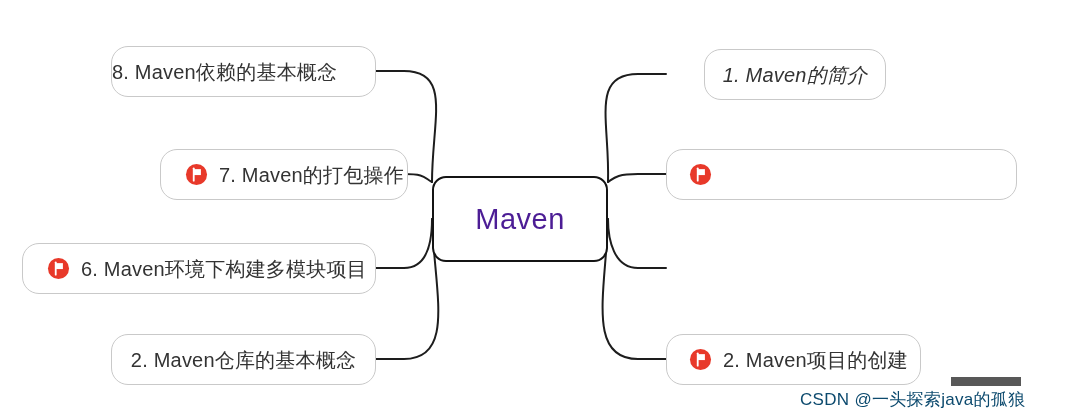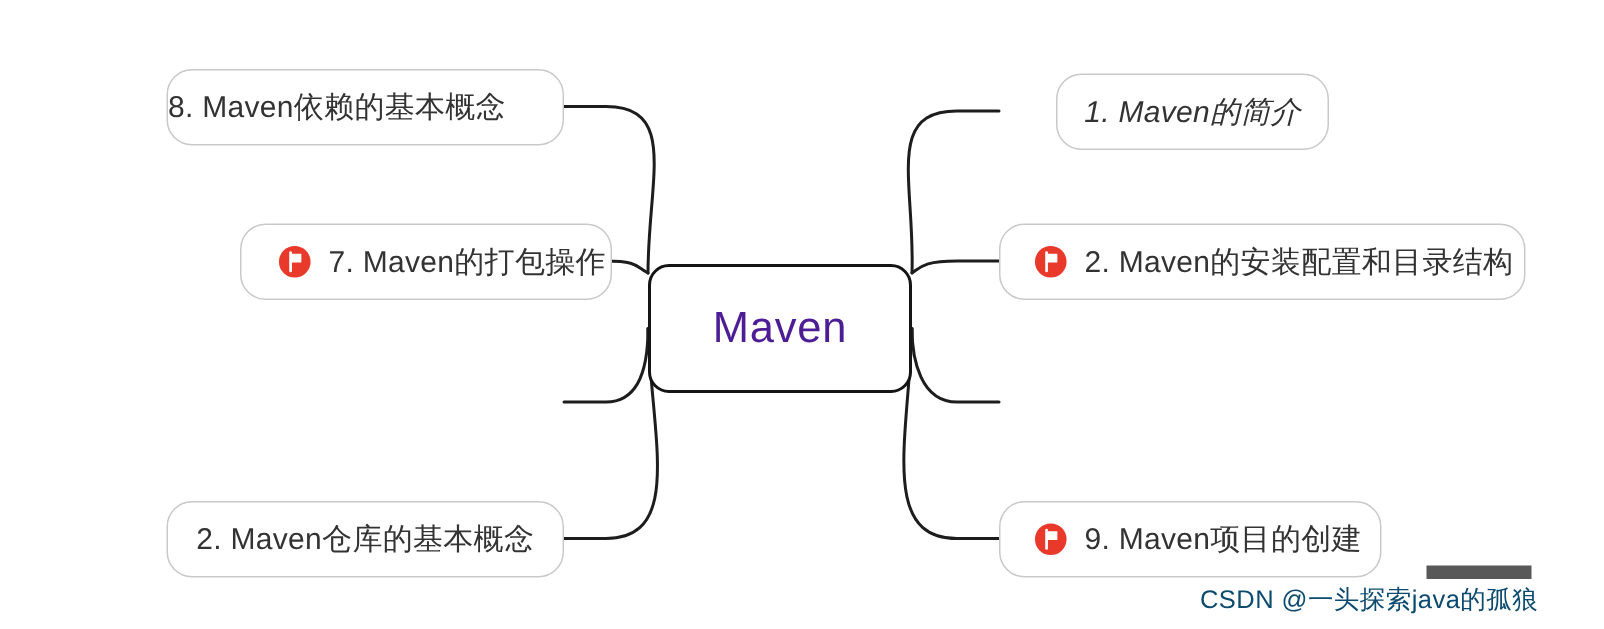--- a/index.html
+++ b/index.html
@@ -117,45 +117,52 @@
 
   <div class="node has-icon" style="left:128px; top:149px; width:248px; height:51px; padding-left:24px;margin-left:32px;">
     <svg class="flag-icon" viewBox="0 0 24 24">
       <circle cx="12" cy="12" r="11" fill="#e8392a"></circle>
       <path d="M9.1 5.6 L9.1 18.4" stroke="#ffffff" stroke-width="1.9" stroke-linecap="round" fill="none"></path>
       <path d="M9.1 6.4 L16.6 6.4 L16.6 12.6 L9.1 12.6 Z" fill="#ffffff"></path>
     </svg>
     <span class="label">7. Maven的打包操作</span>
   </div>
 
+  <div class="node has-icon" style="left:22px; top:243px; width:354px; height:51px; padding-left:24px;">
+    <svg class="flag-icon" viewBox="0 0 24 24">
+      <circle cx="12" cy="12" r="11" fill="#e8392a"></circle>
+      <path d="M9.1 5.6 L9.1 18.4" stroke="#ffffff" stroke-width="1.9" stroke-linecap="round" fill="none"></path>
+      <path d="M9.1 6.4 L16.6 6.4 L16.6 12.6 L9.1 12.6 Z" fill="#ffffff"></path>
+    </svg>
+    <span class="label">6. Maven环境下构建多模块项目</span>
+  </div>
 
   <div class="node" style="left:111px; top:334px; width:265px; height:51px; justify-content:center;">
     <span class="label">2. Maven仓库的基本概念</span>
   </div>
 
   <div class="node" style="left:704px; top:49px; width:182px; height:51px; justify-content:center;font-style:italic;">
     <span class="label">1. Maven的简介</span>
   </div>
 
   <div class="node has-icon" style="left:666px; top:149px; width:351px; height:51px; padding-left:22px;">
     <svg class="flag-icon" viewBox="0 0 24 24">
       <circle cx="12" cy="12" r="11" fill="#e8392a"></circle>
       <path d="M9.1 5.6 L9.1 18.4" stroke="#ffffff" stroke-width="1.9" stroke-linecap="round" fill="none"></path>
       <path d="M9.1 6.4 L16.6 6.4 L16.6 12.6 L9.1 12.6 Z" fill="#ffffff"></path>
     </svg>
-    <span class="label">2. Maven的安装配置和目录结构</span>
   </div>
 
 
   <div class="node has-icon" style="left:666px; top:334px; width:255px; height:51px; padding-left:22px;">
     <svg class="flag-icon" viewBox="0 0 24 24">
       <circle cx="12" cy="12" r="11" fill="#e8392a"></circle>
       <path d="M9.1 5.6 L9.1 18.4" stroke="#ffffff" stroke-width="1.9" stroke-linecap="round" fill="none"></path>
       <path d="M9.1 6.4 L16.6 6.4 L16.6 12.6 L9.1 12.6 Z" fill="#ffffff"></path>
     </svg>
-    <span class="label">9. Maven项目的创建</span>
+    <span class="label">2. Maven项目的创建</span>
   </div>
 
   <div class="redaction-bar" style="left:951px; top:377px; width:70px; height:9px;"></div>
 
   <div class="watermark" style="left:800px; top:388px;">CSDN @一头探索java的孤狼</div>
 
 </div>
 
 </body></html>

